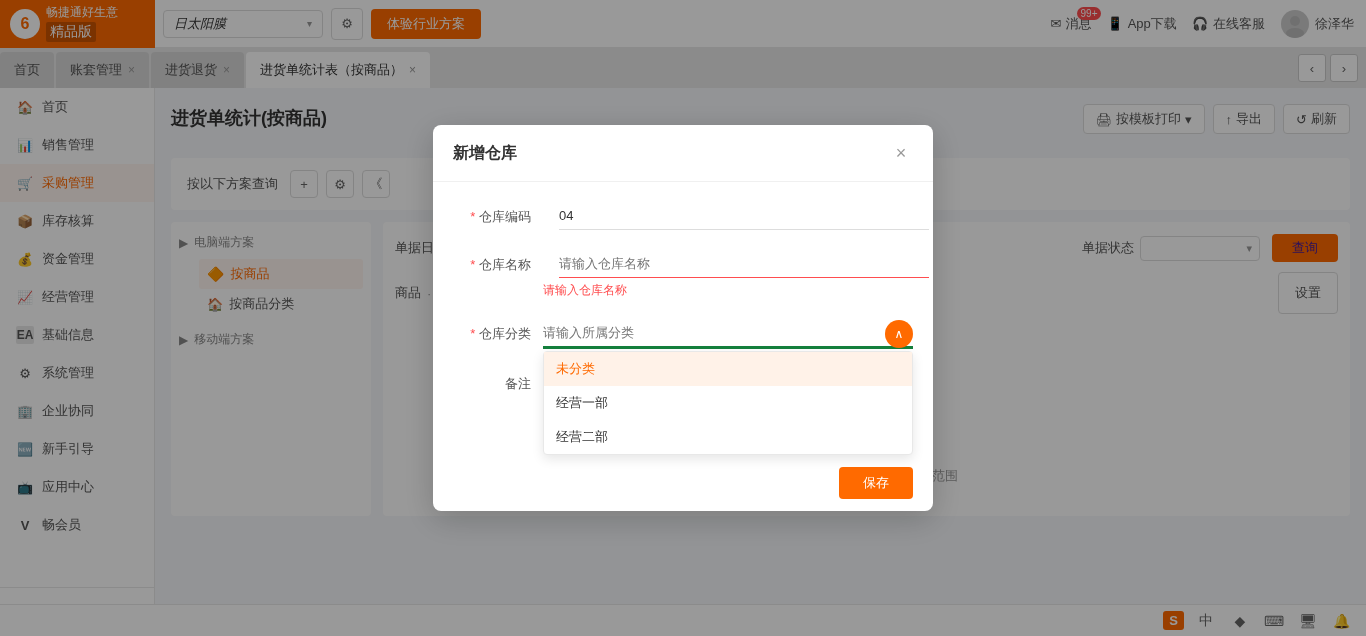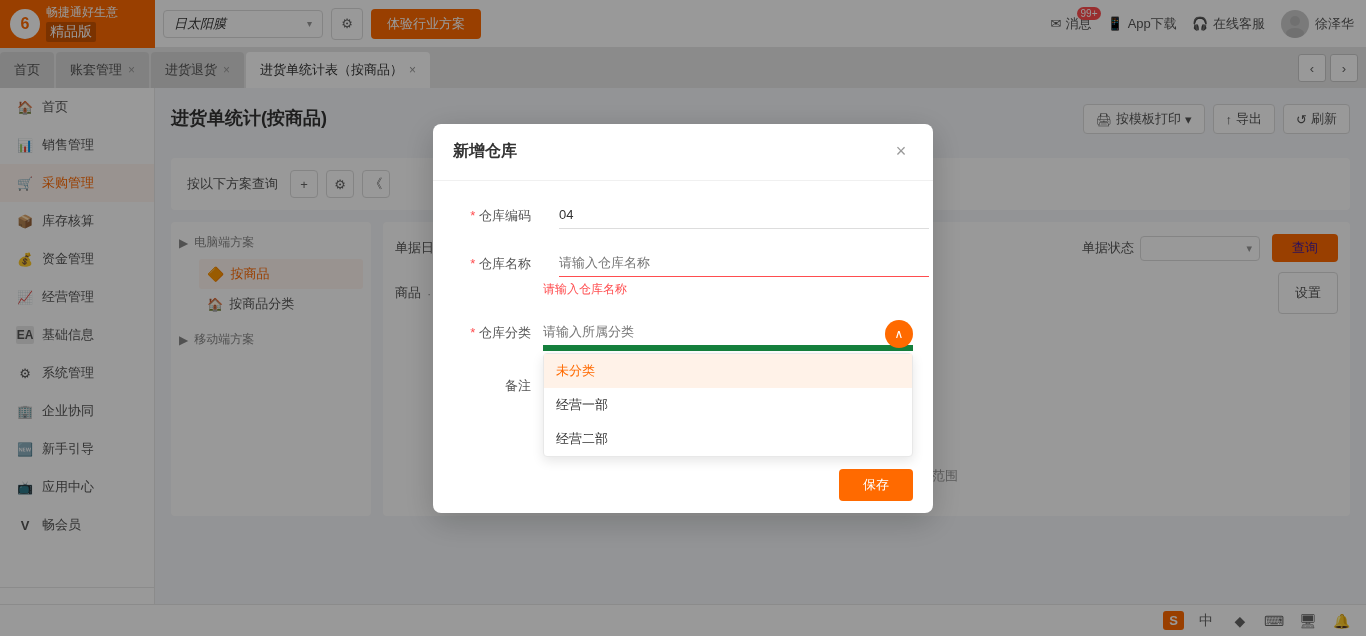--- a/index.html
+++ b/index.html
@@ -159,21 +159,21 @@
       width: 100%; border: none; border-bottom: 1px solid #ddd;
       padding: 6px 0; font-size: 13px; color: #333; outline: none; background: transparent; margin-left: 16px;
     }
     .form-input.error { border-bottom-color: #ff4d4f; }
     .error-msg { color: #ff4d4f; font-size: 12px; margin-top: 4px; }
 
     .select-field {
       position: relative; width: 100%;
     }
     .select-input {
-      width: 100%; border: none; border-bottom: 6px solid #15803d;
+      width: 100%; border: none; border-bottom: 3px solid #15803d;
       padding: 6px 30px 6px 0; font-size: 13px; color: #999; outline: none; background: transparent;
       cursor: pointer;
     }
     .select-toggle {
       position: absolute; right: 0; top: 50%; transform: translateY(-50%);
       width: 28px; height: 28px; background: #ff6a00; border-radius: 50%;
       display: flex; align-items: center; justify-content: center;
       cursor: pointer; color: #fff; font-size: 12px;
     }
 

